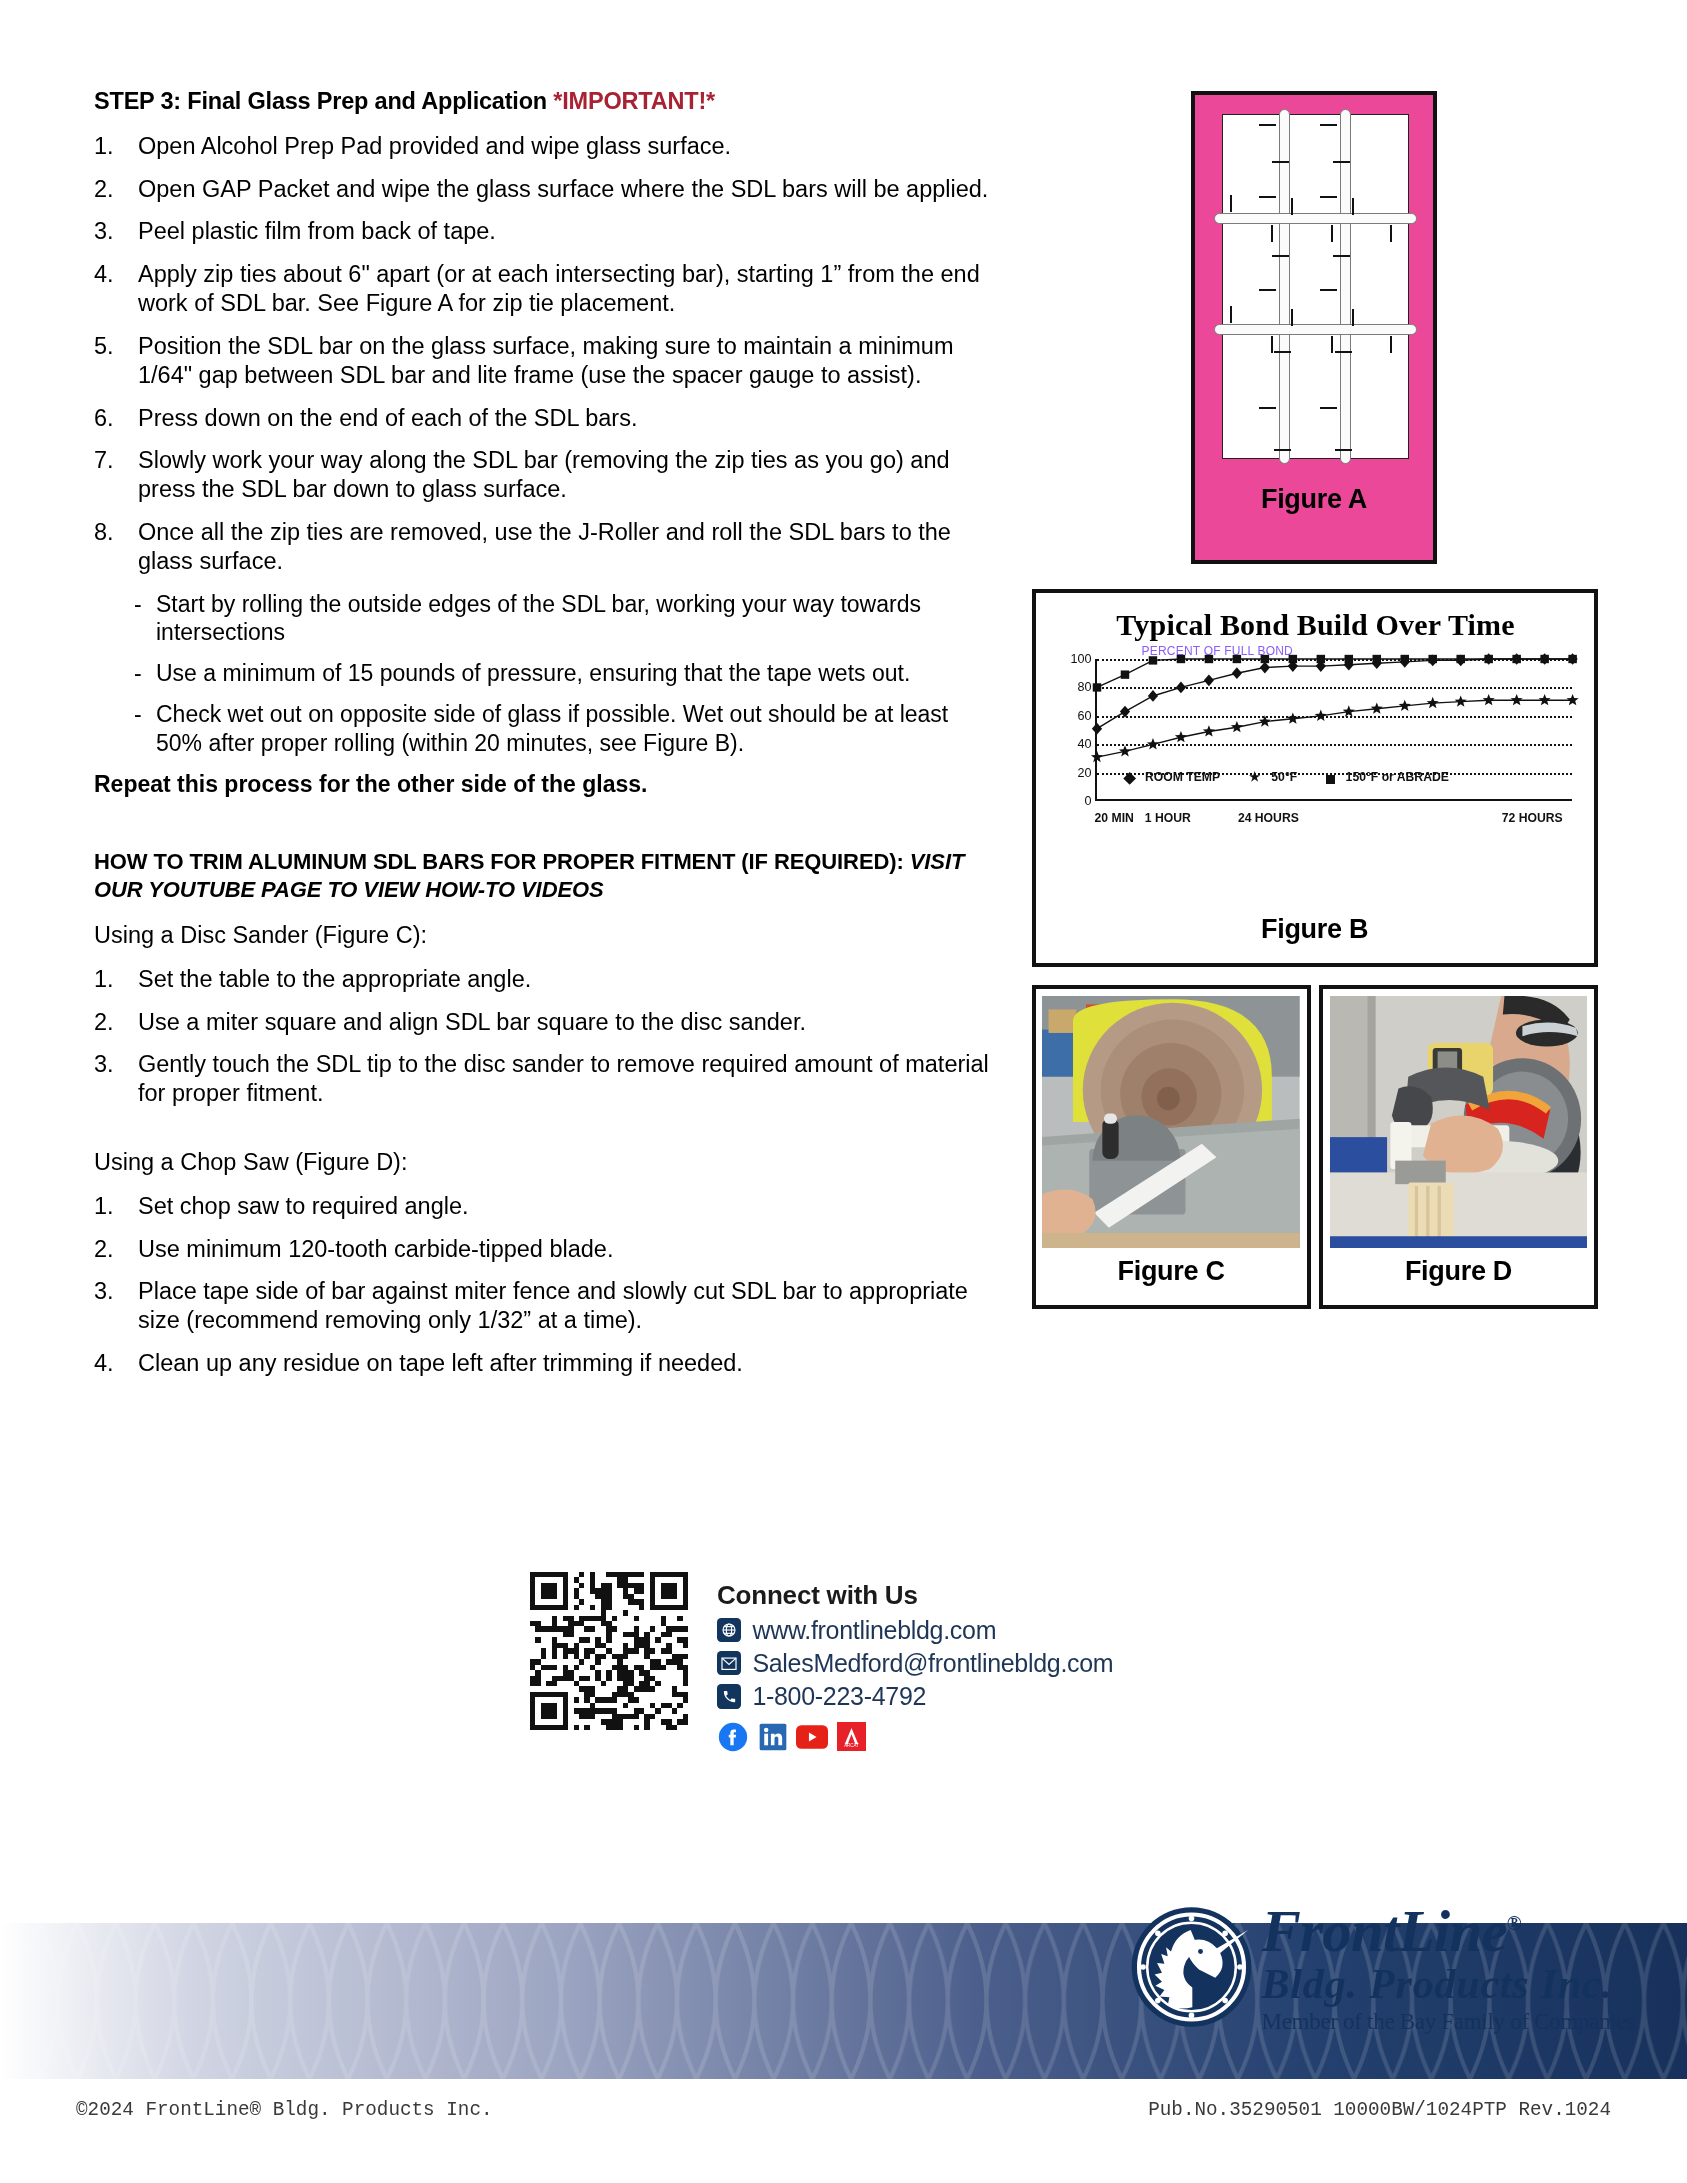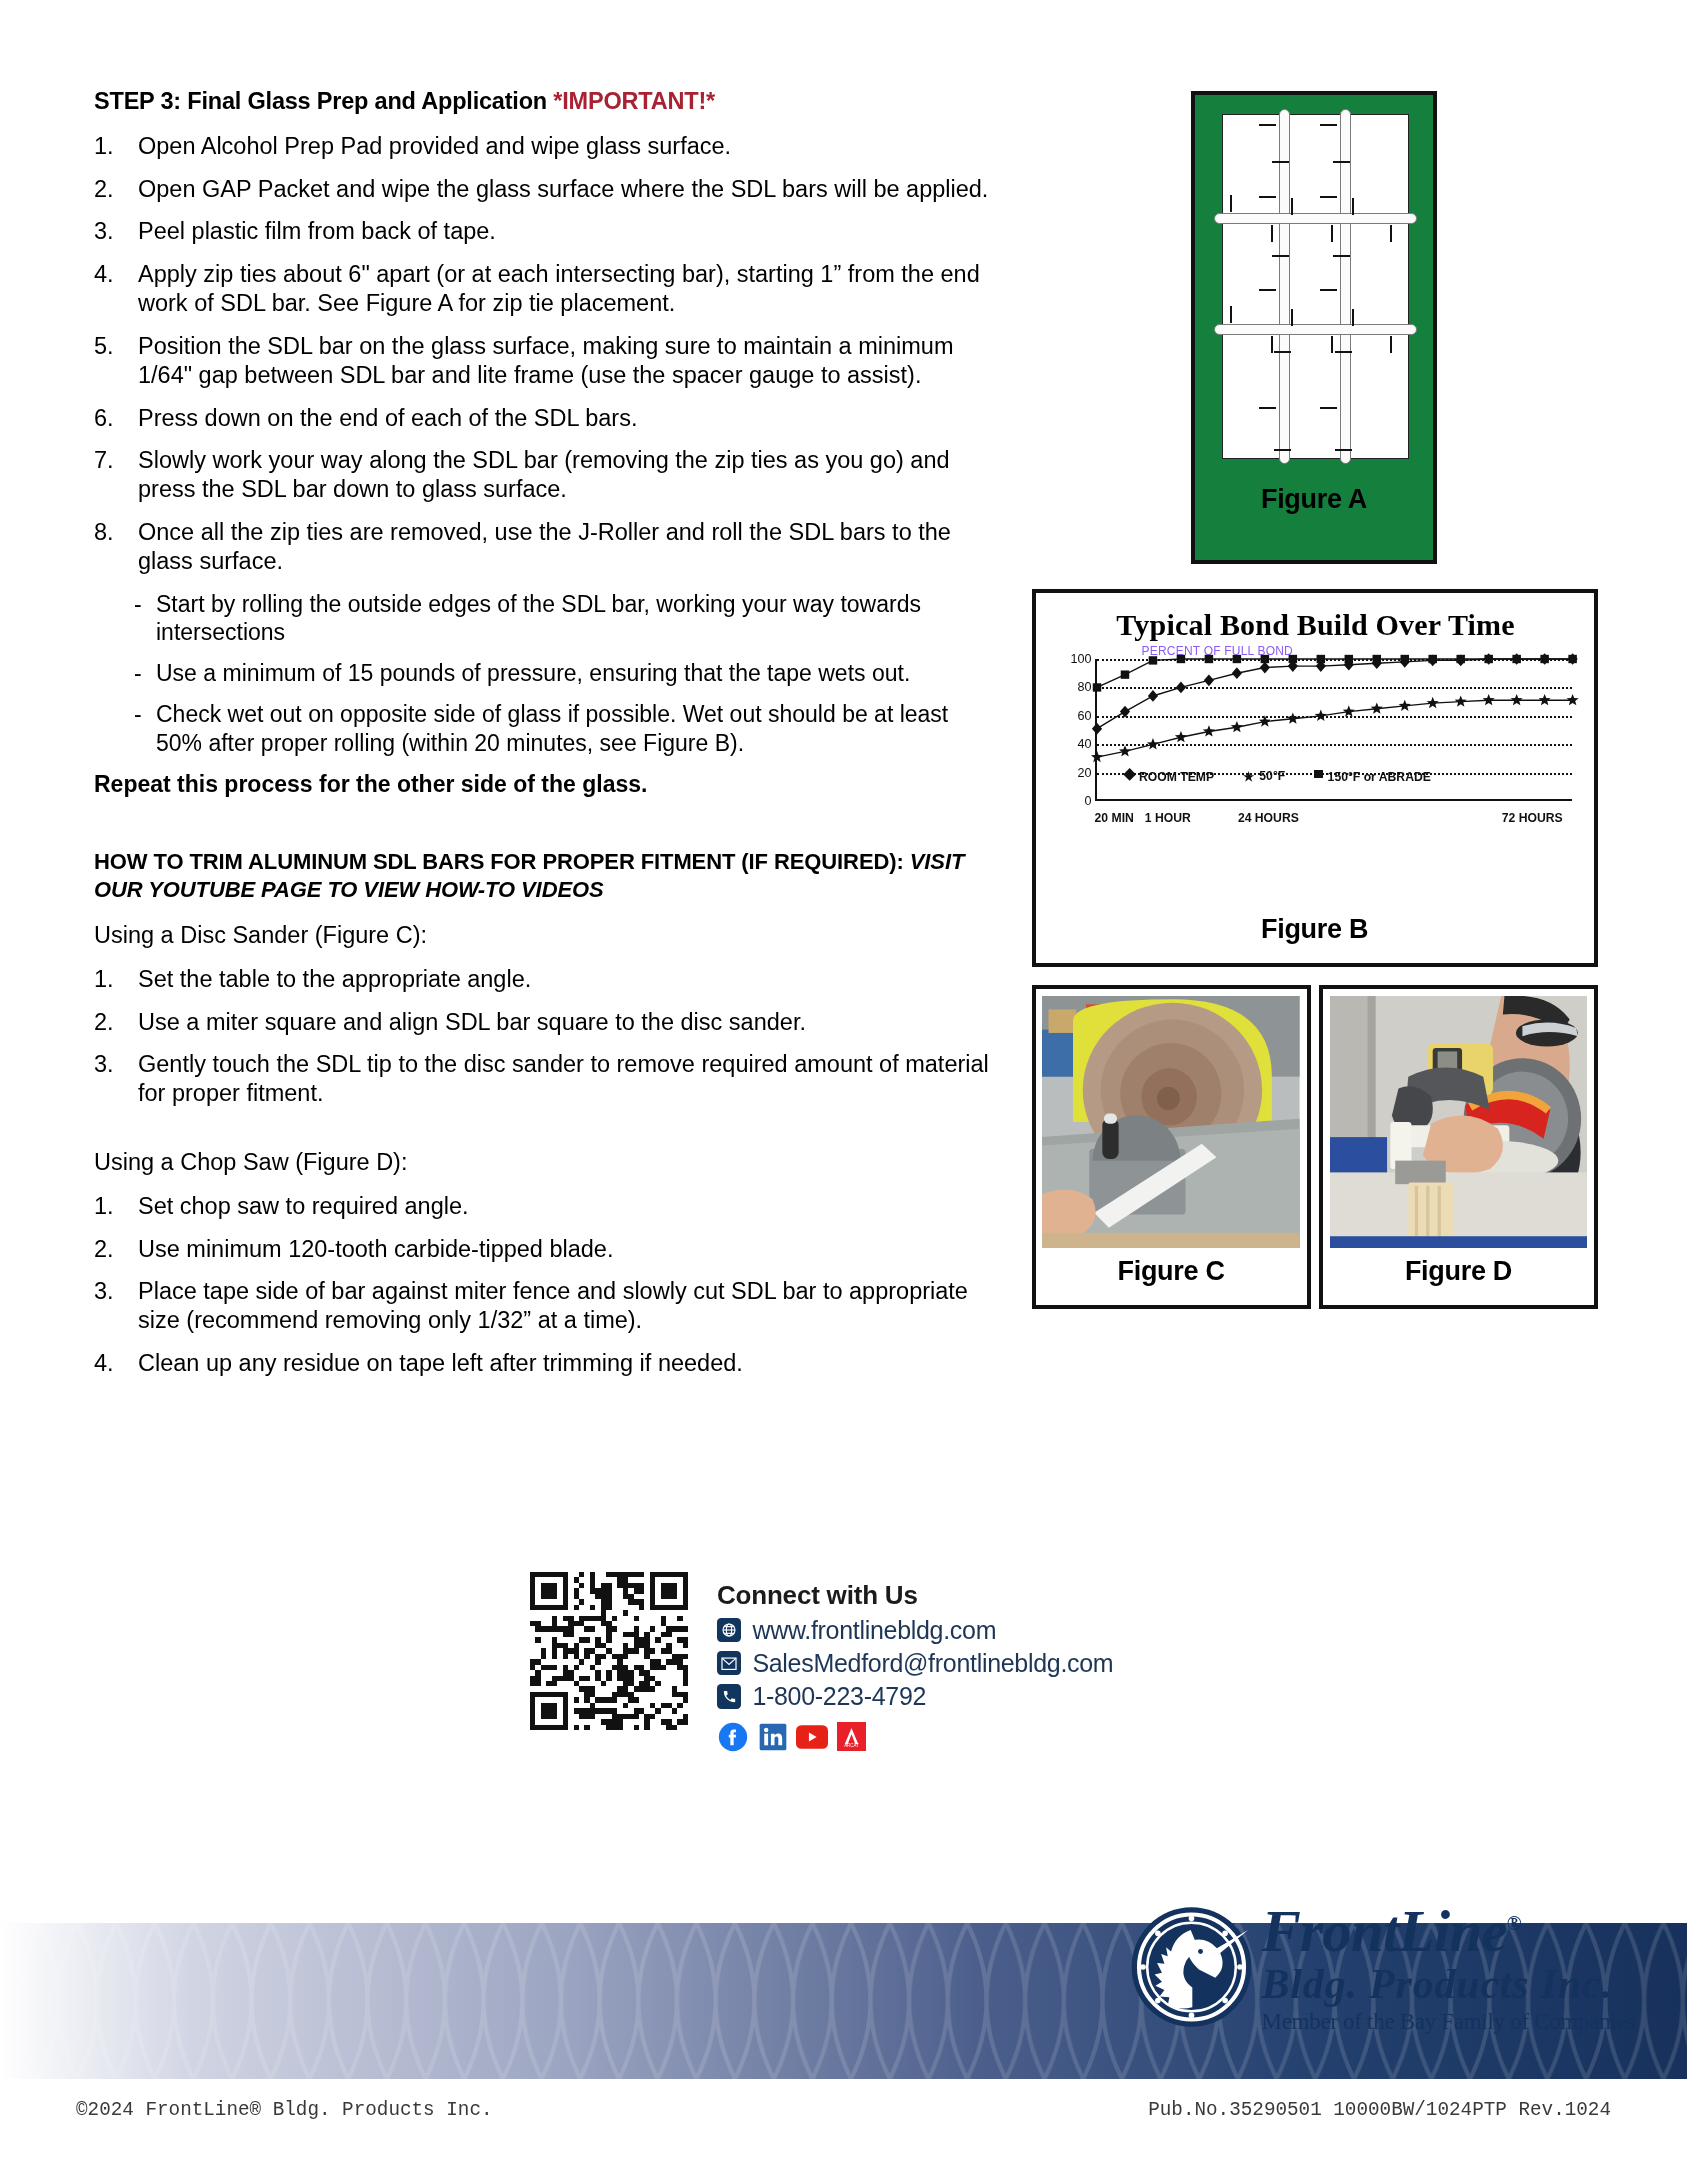--- a/index.html
+++ b/index.html
@@ -91,21 +91,21 @@
     line-height:1.25;
   }
   p.sub-intro.second { margin-top:39px; }
 
   
   .fig-a-box {
     position:absolute;
     left:167px; top:0;
     width:246px; height:473px;
     border:4.2px solid #111;
-    background:#15803d;
+    background:#ec4899;
   }
   .fig-a-inner {
     position:absolute;
     left:27px; top:18.5px;
     width:187px; height:345px;
   }
   .window-frame {
     position:absolute;
     inset:0;
     border:1.3px solid #222;
@@ -218,21 +218,21 @@
   .legend {
     position:absolute;
     left:30px; bottom:56px;
     display:flex;
     gap:29px;
     align-items:center;
     font-size:12.2px;
     font-weight:bold;
     color:#111;
   }
-  .legend .item { display:flex; align-items:flex-start; gap:5px; }
+  .legend .item { display:flex; align-items:flex-end; gap:11px; }
   .mk { display:inline-block; }
   .mk-diamond { width:9.3px; height:9.3px; background:#111; transform:rotate(45deg); }
   .mk-square { width:8.4px; height:8.4px; background:#111; }
 
   
   .fig-cd-row {
     position:absolute;
     left:7.6px; top:894px;
     display:flex;
     gap:8.4px;

